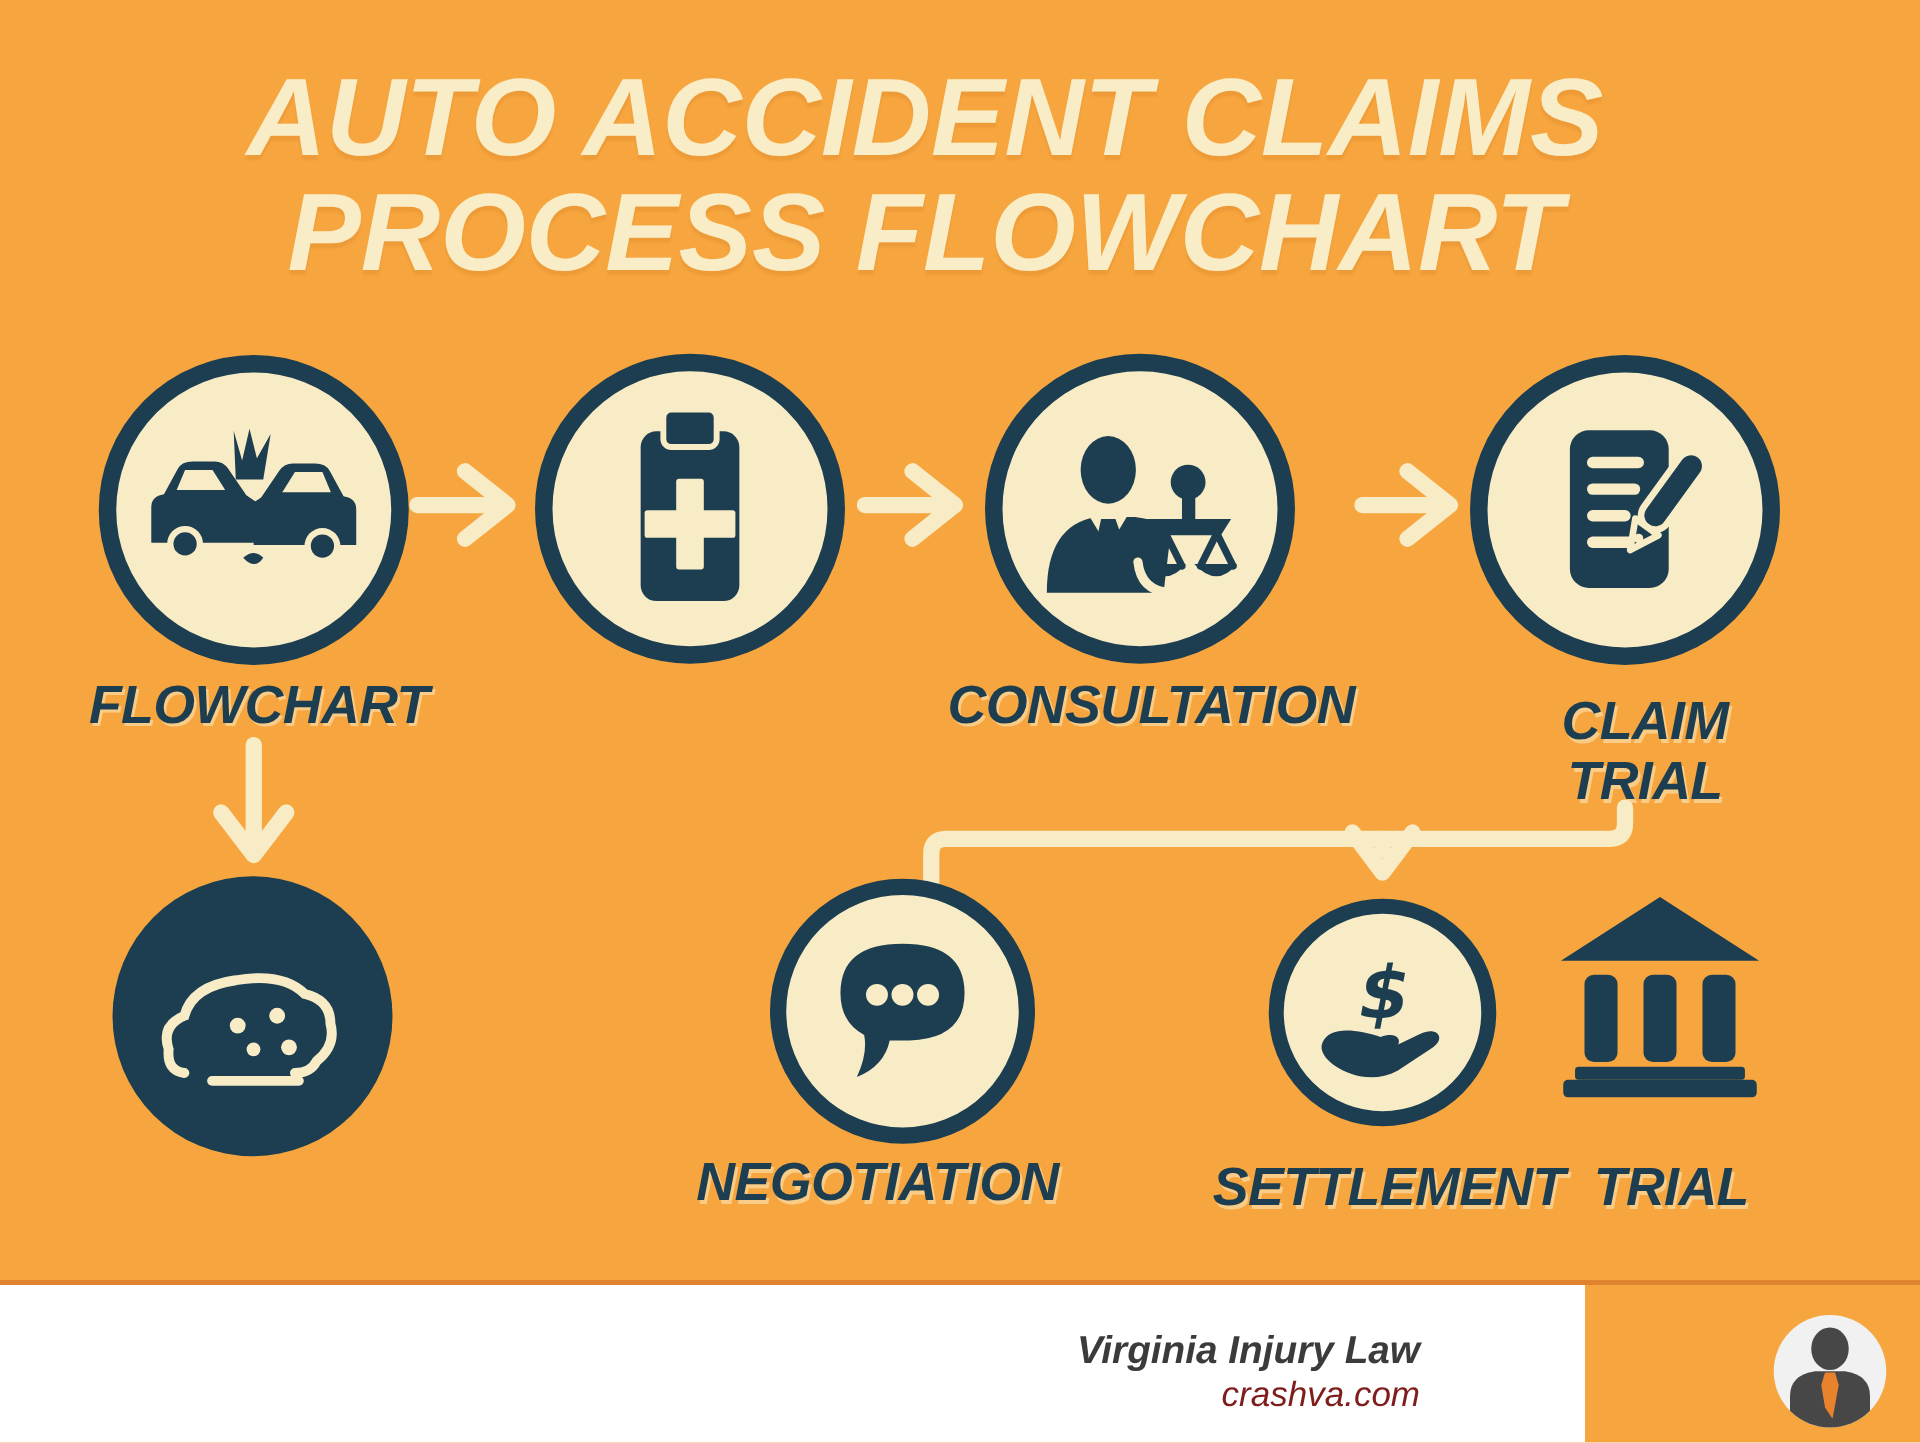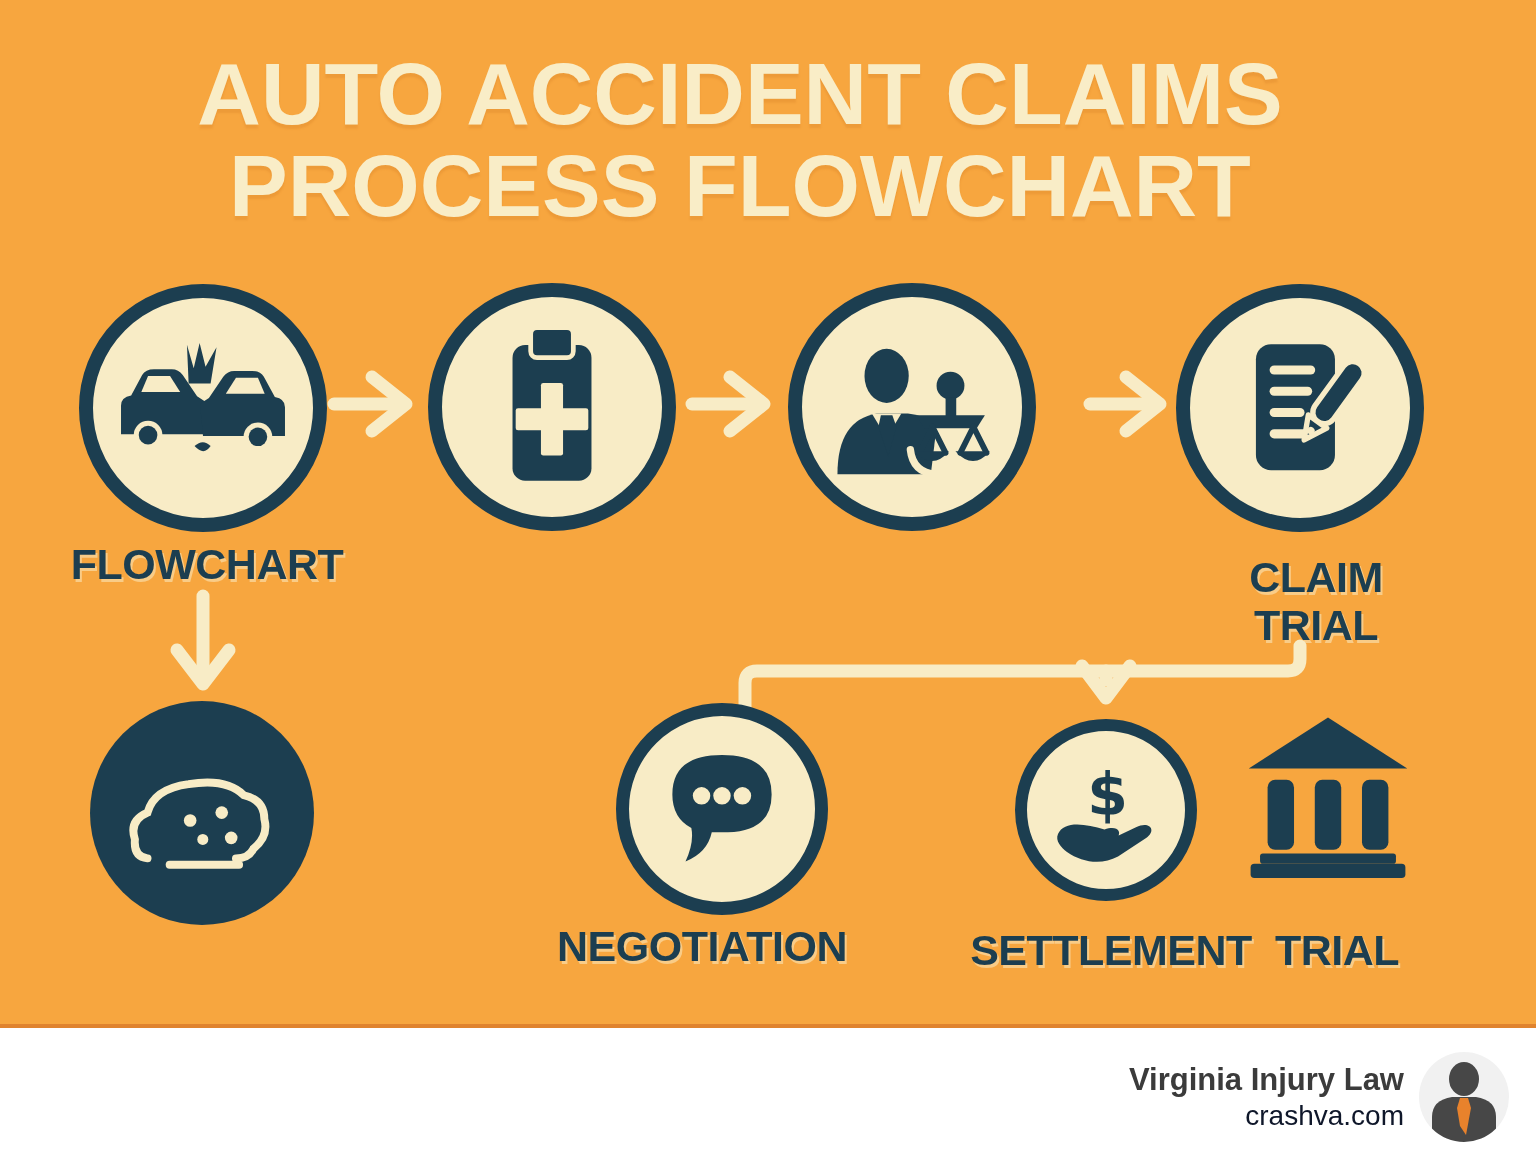--- a/index.html
+++ b/index.html
@@ -1,19 +1,20 @@
 <!DOCTYPE html>
 <html><head>
 <meta charset="utf-8">
 <style>
   html,body{margin:0;padding:0;background:#ffffff;}
   .canvas{
     position:relative; width:1536px; height:1154px; overflow:hidden;
     background:#F7A63F;
     font-family:"Liberation Sans", sans-serif;
+    font-style:italic;
   }
   .title{
     position:absolute; left:0; top:48px; width:1480px;
     text-align:center; color:#F9EDC7; font-weight:bold;
     font-size:88px; line-height:1.05; letter-spacing:0px;
     text-shadow:0 4px 2px rgba(216,130,40,0.30);
   }
   .node-circle{
     position:absolute; border-radius:50%; box-sizing:border-box;
     background:#F8ECC6; border:14px solid #1C3E50;
@@ -24,26 +25,26 @@
     position:absolute; width:360px; text-align:center; z-index:2;
     color:#1C3E50; font-weight:bold; font-size:43px; line-height:1.12;
     letter-spacing:-0.5px;
     text-shadow:2px 3px 0 rgba(251,235,195,0.55);
   }
   .connectors{ position:absolute; left:0; top:0; z-index:1; }
   .connectors path{ stroke:#F8ECC6; stroke-width:13; fill:none;
     stroke-linecap:round; stroke-linejoin:round; }
   .footer-divider{ position:absolute; left:0; top:1024px; width:1536px; height:4px;
     background:#E0832E; z-index:3; }
-  .footer{ position:absolute; left:0; top:1028px; width:1536px; height:126px;
+  .footer{ position:absolute; left:0; top:1028px; width:1268px; height:126px;
     background:#FFFFFF; z-index:3; }
   .footer-brand{ position:absolute; right:132px; top:34px; text-align:right;
     font-size:31px; font-weight:bold; color:#3B3B3B; white-space:nowrap; }
   .footer-url{ position:absolute; right:132px; top:72px; text-align:right;
-    font-size:28px; color:#0f172a; white-space:nowrap; }
+    font-size:28px; color:#7f1d1d; white-space:nowrap; }
   .footer-logo{ position:absolute; left:1418px; top:23px; width:92px; height:92px; }
   .icon{ display:block; }
 </style>
 </head>
 <body>
 
 <div class="canvas">
 
   <div class="title">
     <div>AUTO ACCIDENT CLAIMS</div>
@@ -102,20 +103,21 @@
         <rect x="146" y="78" width="13" height="26"></rect>
         <path d="M110,100 L194,100 L184,116 L120,116 Z"></path>
         <path d="M130,114 L114,146 M130,114 L146,146 M180,114 L164,146 M180,114 L196,146" stroke="#1C3E50" stroke-width="7" fill="none" stroke-linecap="round"></path>
         <path d="M108,144 Q130,168 150,144 Z"></path>
         <path d="M158,144 Q180,168 200,144 Z"></path>
         <path d="M103,142 Q106,170 134,172" stroke="#F8ECC6" stroke-width="9" fill="none" stroke-linecap="round"></path>
       </g>
     </svg>
   </div>
   <div class="step-label" style="left:741px; top:540px;">
+    <div>CONSULTATION</div>
   </div>
 
   <div class="node-circle" style="left:1176px; top:284px; width:248px; height:248px;">
     <svg class="icon" width="152" height="152" viewBox="0 0 200 200">
       <rect x="42" y="16" width="104" height="166" rx="20" fill="#1C3E50"></rect>
       <rect x="60" y="44" width="60" height="12" rx="6" fill="#F8ECC6"></rect>
       <rect x="60" y="72" width="56" height="12" rx="6" fill="#F8ECC6"></rect>
       <rect x="60" y="100" width="46" height="12" rx="6" fill="#F8ECC6"></rect>
       <rect x="60" y="128" width="52" height="12" rx="6" fill="#F8ECC6"></rect>
       <g transform="rotate(36 136 100)">

